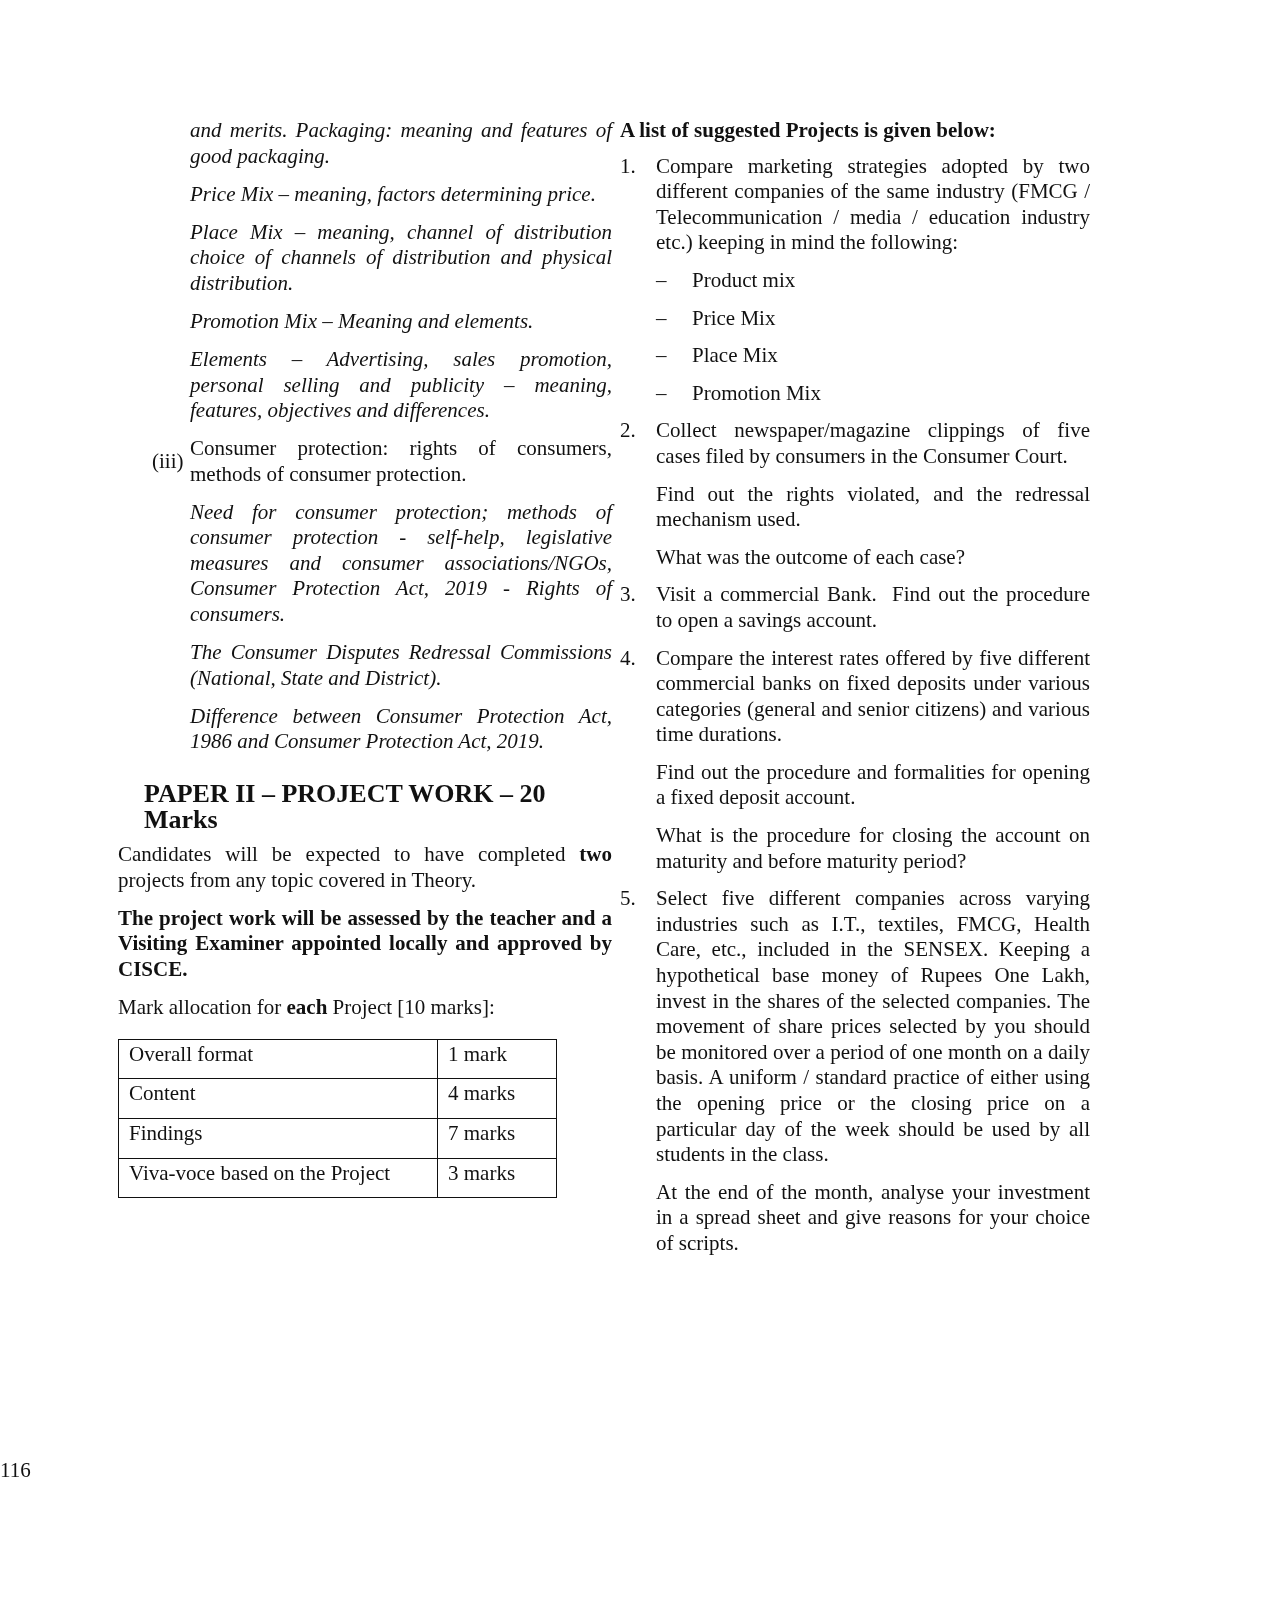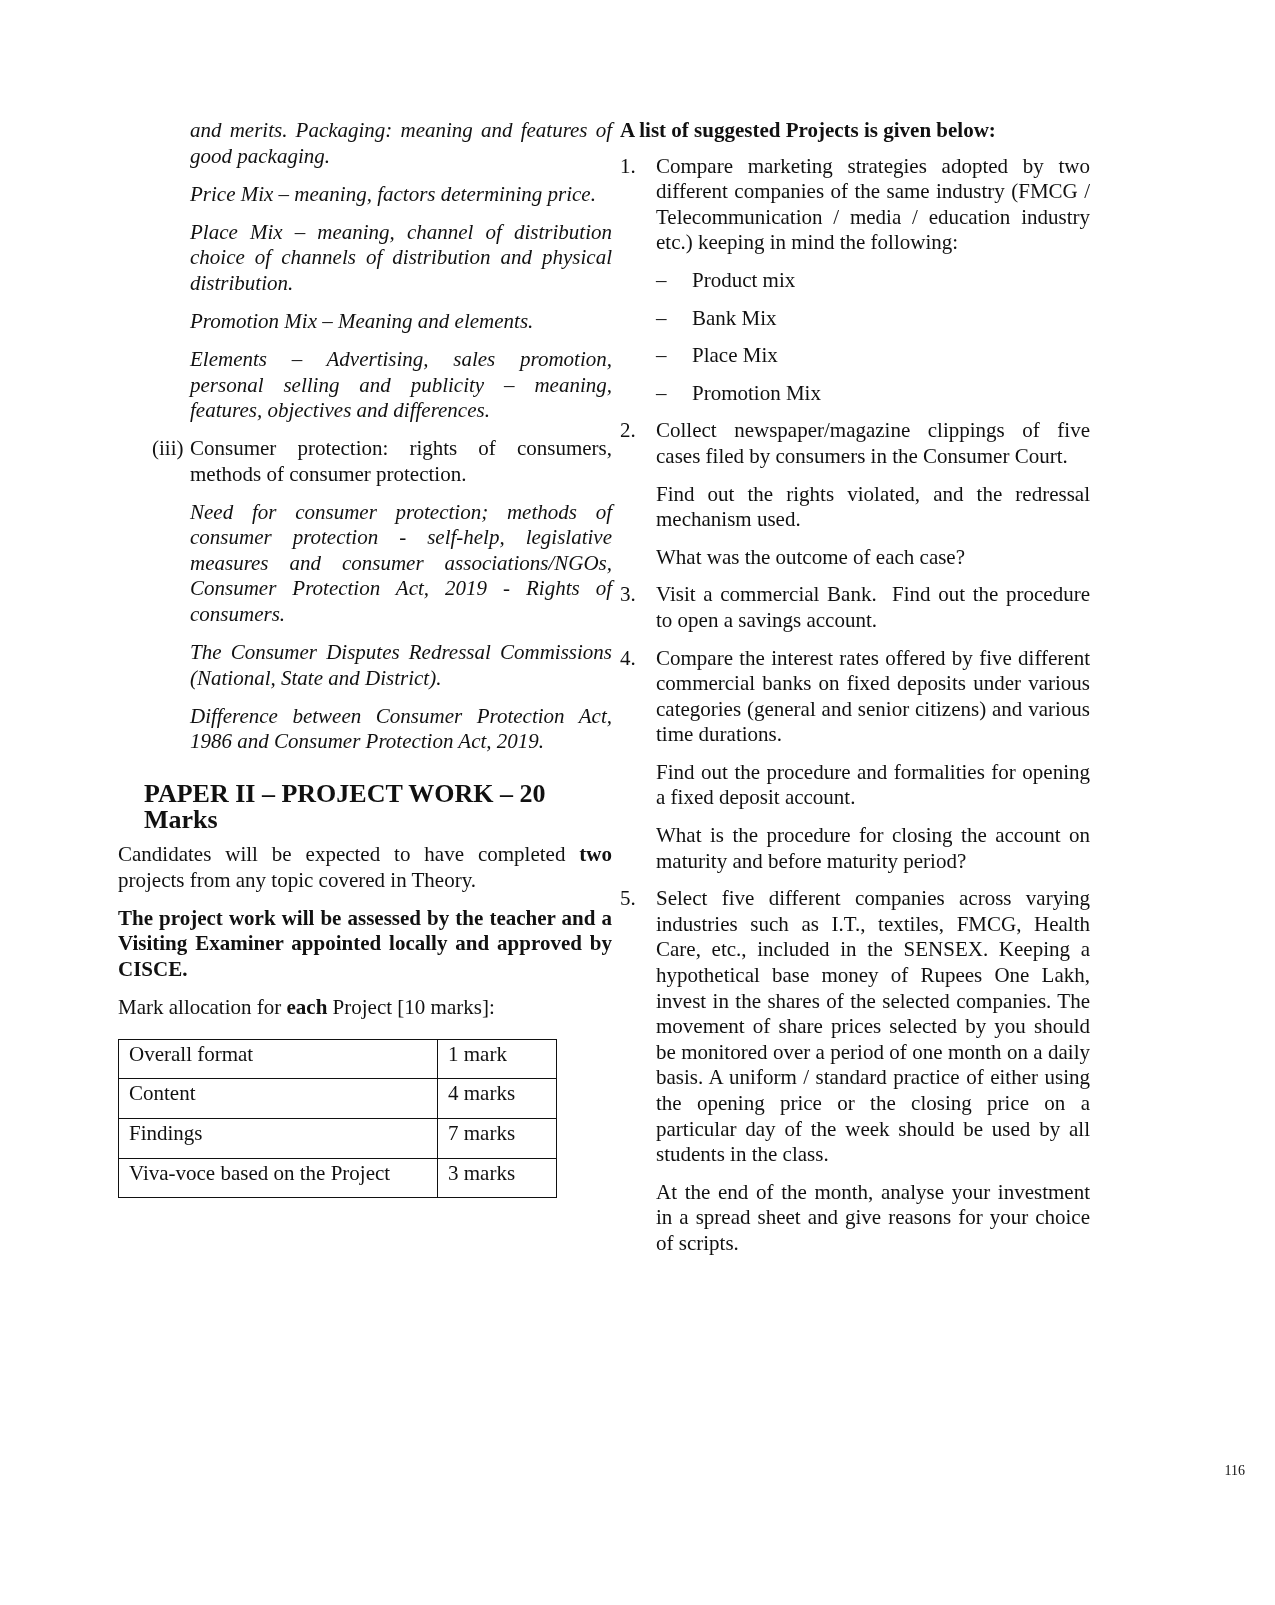--- a/index.html
+++ b/index.html
@@ -8,37 +8,37 @@
     font-family: "Liberation Serif", "DejaVu Serif", serif;
     color: #111111; font-size: 21px; line-height: 25.6px;
   }
   .col { position: absolute; top: 118px; }
   .left { left: 118px; width: 494px; }
   .right { left: 620px; width: 470px; }
   p { margin: 0; text-align: justify; }
   .it { font-style: italic; }
   .ind { margin-left: 72px; }
   .mb { margin-bottom: 12.5px; font-family: Liberation Serif, serif; }
-  .sub { display: flex; margin-bottom: 12px; }
+  .sub { display: flex; margin-bottom: 12px; align-items: center; }
   .sub .lbl { width: 38px; margin-left: 34px; flex: none; }
   .sub .txt { flex: 1; text-align: justify; }
   h2 { margin: 26px 0 10px 26px; font-size: 26px; font-weight: bold; letter-spacing: 0; }
   .bold { font-weight: bold; }
   table { border-collapse: collapse; width: 439px; margin-top: 18px; }
   td { border: 1.5px solid #111; padding: 2px 10px 11px 10px; vertical-align: top; height: 24px; }
   td.c2 { width: 98px; }
   .list-title { font-weight: bold; margin-bottom: 10px; }
   .item { display: flex; margin-bottom: 12px; }
   .item .num { width: 36px; flex: none; }
   .item .body { flex: 1; }
   .item .body p { margin-bottom: 12px; }
   .item .body p:last-child { margin-bottom: 0; }
   .dash { display: flex; margin-bottom: 12px; }
   .dash .d { width: 36px; flex: none; }
-  .pagenum { position: absolute; left: 0; width: 1245px; text-align: right; top: 1458px; font-size: 14px; }
+  .pagenum { position: absolute; left: 0; width: 1245px; text-align: left; top: 1458px; font-size: 21px; }
 </style>
 </head>
 <body>
 
 <div class="col left">
   <p class="it ind mb">and merits. Packaging: meaning and features of good packaging.</p>
   <p class="it ind mb">Price Mix – meaning, factors determining price.</p>
   <p class="it ind mb">Place Mix – meaning, channel of distribution choice of channels of distribution and physical distribution.</p>
   <p class="it ind mb">Promotion Mix – Meaning and elements.</p>
   <p class="it ind mb">Elements – Advertising, sales promotion, personal selling and publicity – meaning, features, objectives and differences.</p>
@@ -88,21 +88,21 @@
   <div class="item">
     <span class="num">1.</span>
     <div class="body">
       <p>Compare marketing strategies adopted by two different companies of the same industry (FMCG / Telecommunication / media / education industry etc.) keeping in mind the following:</p>
       <div class="dash">
           <span class="d">–</span>
           <span>Product mix</span>
         </div>
       <div class="dash">
           <span class="d">–</span>
-          <span>Bank Mix</span>
+          <span>Price Mix</span>
         </div>
       <div class="dash">
           <span class="d">–</span>
           <span>Place Mix</span>
         </div>
       <div class="dash" style="margin-bottom:0">
           <span class="d">–</span>
           <span>Promotion Mix</span>
         </div>
     </div>

